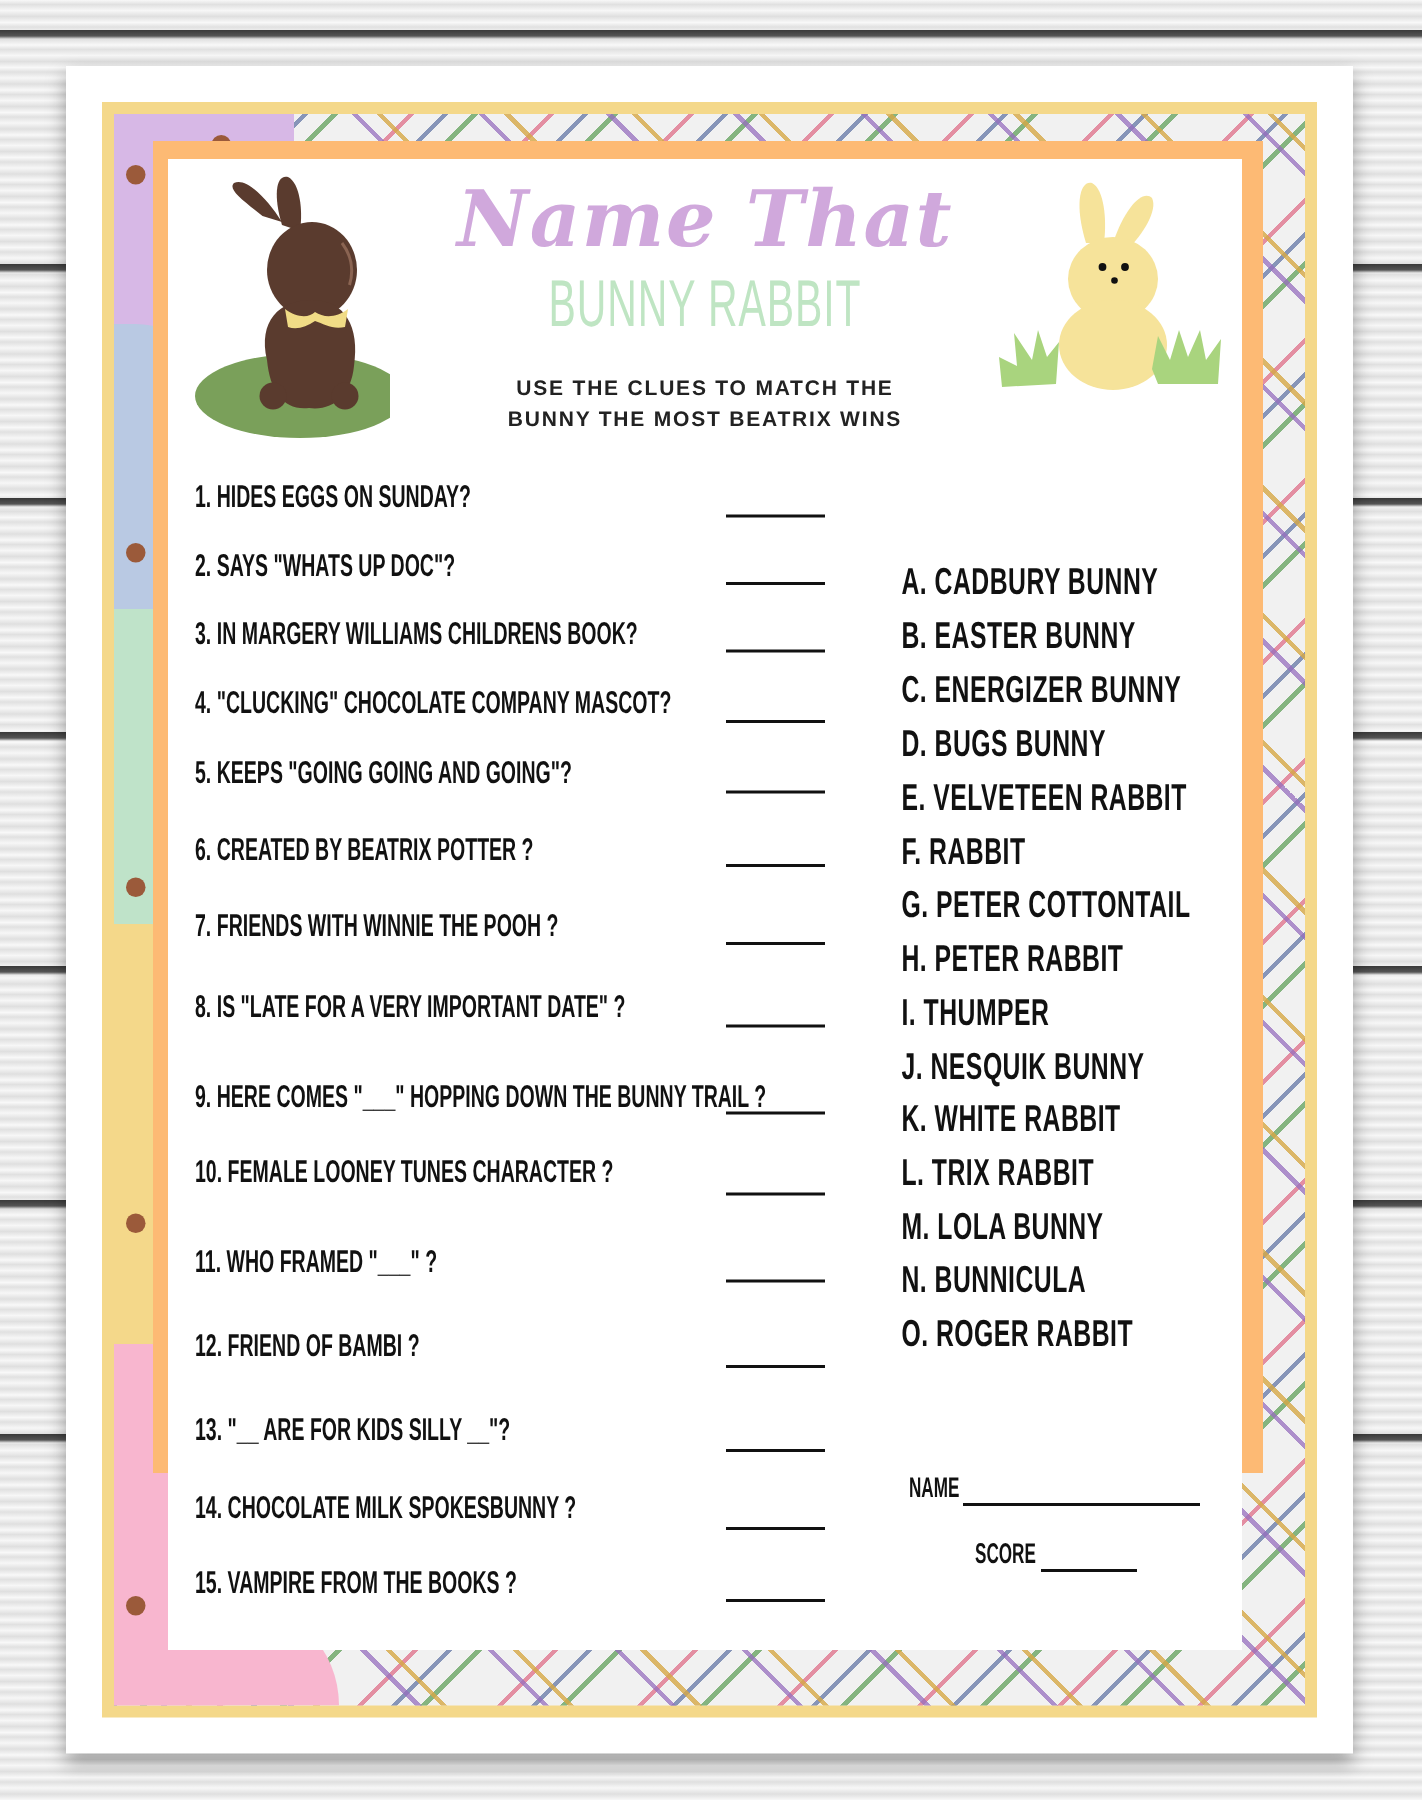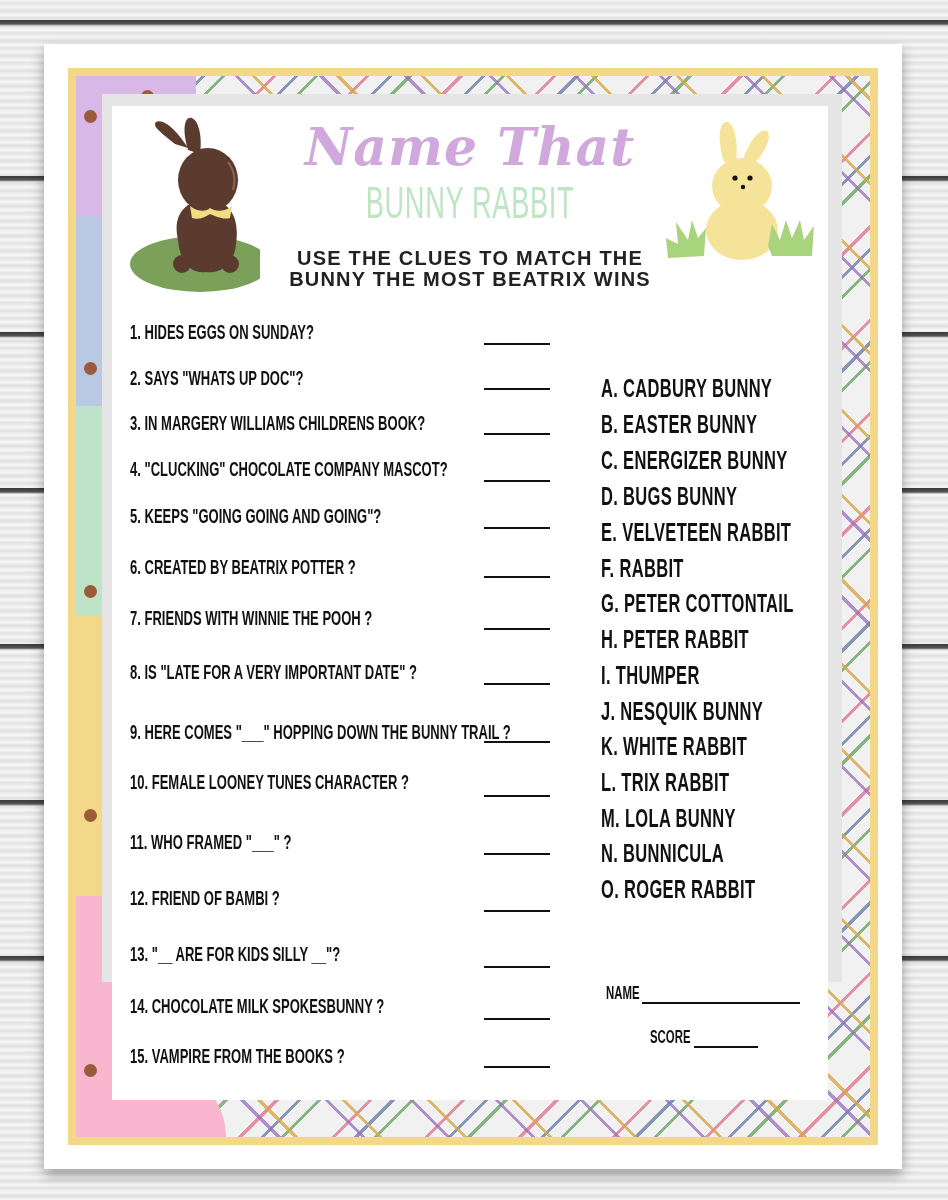--- a/index.html
+++ b/index.html
@@ -19,27 +19,27 @@
       repeating-linear-gradient(-45deg, transparent 0 18px, rgba(96,160,90,0.75) 18px 21px, transparent 21px 32px, rgba(90,110,160,0.7) 32px 35px, transparent 35px 48px, rgba(220,90,120,0.65) 48px 51px, transparent 51px 66px);}
   .strip{position:absolute;left:0;width:74px;}
   .s-lilac{top:0;height:140px;background:#d7b8e6;border-bottom-right-radius:70px;width:120px;}
   .s-lilac2{top:0;height:160px;background:#d7b8e6;}
   .s-blue{top:140px;height:210px;background:#b9c9e3;border-top-right-radius:60px;}
   .s-mint{top:330px;height:230px;background:#bfe3c9;border-top-right-radius:50px;}
   .s-yellow{top:540px;height:300px;background:#f4d88a;border-top-right-radius:50px;}
   .s-pink{top:820px;height:241px;background:#f8b6cf;border-top-right-radius:40px;}
   .s-pinkbottom{position:absolute;left:0;bottom:0;width:150px;height:70px;background:#f8b6cf;border-top-right-radius:70px;}
   .dot{position:absolute;width:13px;height:13px;border-radius:50%;background:#9b5a3a;}
-  .inner{position:absolute;left:34px;top:26px;width:740px;height:888px;background:#e5e5e5;}
+  .inner{position:absolute;left:34px;top:26px;width:740px;height:888px;background:#fdba74;}
   .panel{position:absolute;left:10px;top:12px;width:716px;height:994px;background:#fff;}
   .title-script{position:absolute;left:0;right:0;top:10px;text-align:center;font-family:"DejaVu Serif", serif;
     font-style:italic;font-weight:bold;font-size:52px;color:#d0a8dc;letter-spacing:1px;}
   .title-sub{position:absolute;left:0;right:0;top:72px;text-align:center;font-family:"Liberation Sans Narrow","Liberation Sans", sans-serif;
     font-size:44px;color:#bfe5c3;letter-spacing:1px;transform:scaleX(0.62);font-weight:normal;}
-  .instr{position:absolute;left:0;right:0;top:142px;text-align:center;font-size:20px;font-weight:bold;color:#222;letter-spacing:1.2px;line-height:21px;}
+  .instr{position:absolute;left:0;right:0;top:142px;text-align:center;font-size:14px;font-weight:bold;color:#222;letter-spacing:1.2px;line-height:21px;}
   .q{position:absolute;left:18px;font-family:"Liberation Sans", sans-serif;font-weight:bold;font-size:21px;color:#111;
     transform-origin:left center;transform:scaleX(0.62);white-space:nowrap;}
   .blank{position:absolute;left:372px;width:66px;height:2px;background:#111;}
   .ans{position:absolute;left:489px;font-weight:bold;font-size:25px;color:#111;transform-origin:left center;transform:scaleX(0.66);white-space:nowrap;letter-spacing:0.5px;}
   .lbl{position:absolute;font-weight:bold;font-size:19px;color:#111;transform-origin:left center;transform:scaleX(0.6);white-space:nowrap;}
   .line{position:absolute;height:2px;background:#111;}
 </style>
 </head>
 <body>
 

